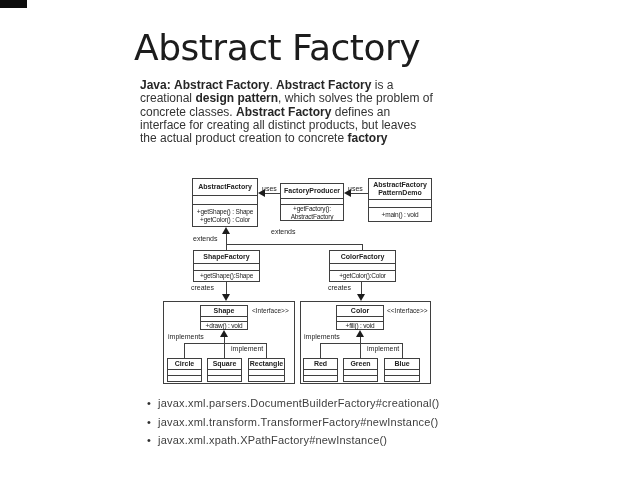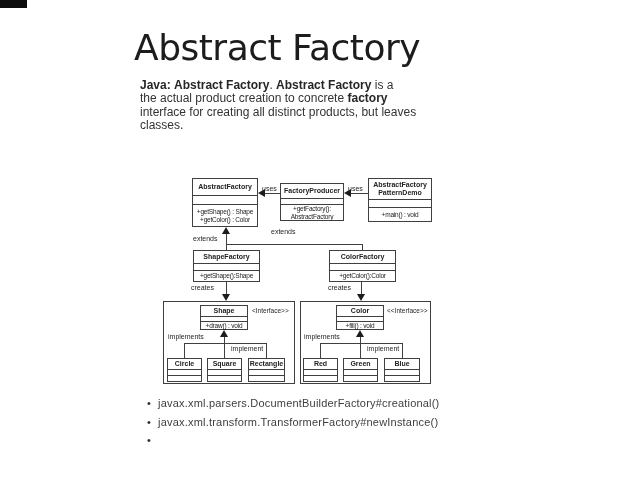--- a/index.html
+++ b/index.html
@@ -62,23 +62,24 @@
 </style>
 </head>
 <body>
 
 <div class="corner-mark" style="left: 0px; top: 0px; width: 27px; height: 8px; background: rgb(13, 13, 13);"></div>
 
 <h1 class="slide-title">Abstract Factory</h1>
 
 <div class="intro">
     <div><b>Java:</b><span> </span><b>Abstract Factory</b><span>. </span><b>Abstract Factory</b><span> is a</span></div>
+    <div><span>creational </span><b>design pattern</b><span>, which solves the problem of</span></div>
+    <div><span>concrete classes. </span><b>Abstract Factory</b><span> defines an</span></div>
+    <div><span>interface for creating all distinct products, but leaves</span></div>
     <div><span>the actual product creation to concrete </span><b>factory</b></div>
-    <div><span>interface for creating all distinct products, but leaves</span></div>
-    <div><span>classes.</span></div>
   </div>
 
 <div class="diagram">
     <div class="uml-container" style="left: 163px; top: 301px; width: 132px; height: 83px;"></div>
     <div class="uml-container" style="left: 300px; top: 301px; width: 131px; height: 83px;"></div>
     <div class="uml-line" style="left: 264px; top: 193px; width: 16px; height: 1px;"></div>
     <div class="uml-line" style="left: 350px; top: 193px; width: 18px; height: 1px;"></div>
     <div class="uml-line" style="left: 226px; top: 234px; width: 1px; height: 16px;"></div>
     <div class="uml-line" style="left: 226px; top: 244px; width: 136px; height: 1px;"></div>
     <div class="uml-line" style="left: 362px; top: 244px; width: 1px; height: 6px;"></div>
@@ -227,14 +228,15 @@
     <li>
       <span class="dot">•</span>
       <span>javax.xml.parsers.DocumentBuilderFactory#creational()</span>
     </li>
     <li>
       <span class="dot">•</span>
       <span>javax.xml.transform.TransformerFactory#newInstance()</span>
     </li>
     <li>
       <span class="dot">•</span>
+      <span>javax.xml.xpath.XPathFactory#newInstance()</span>
     </li>
   </ul>
 
 </body></html>

